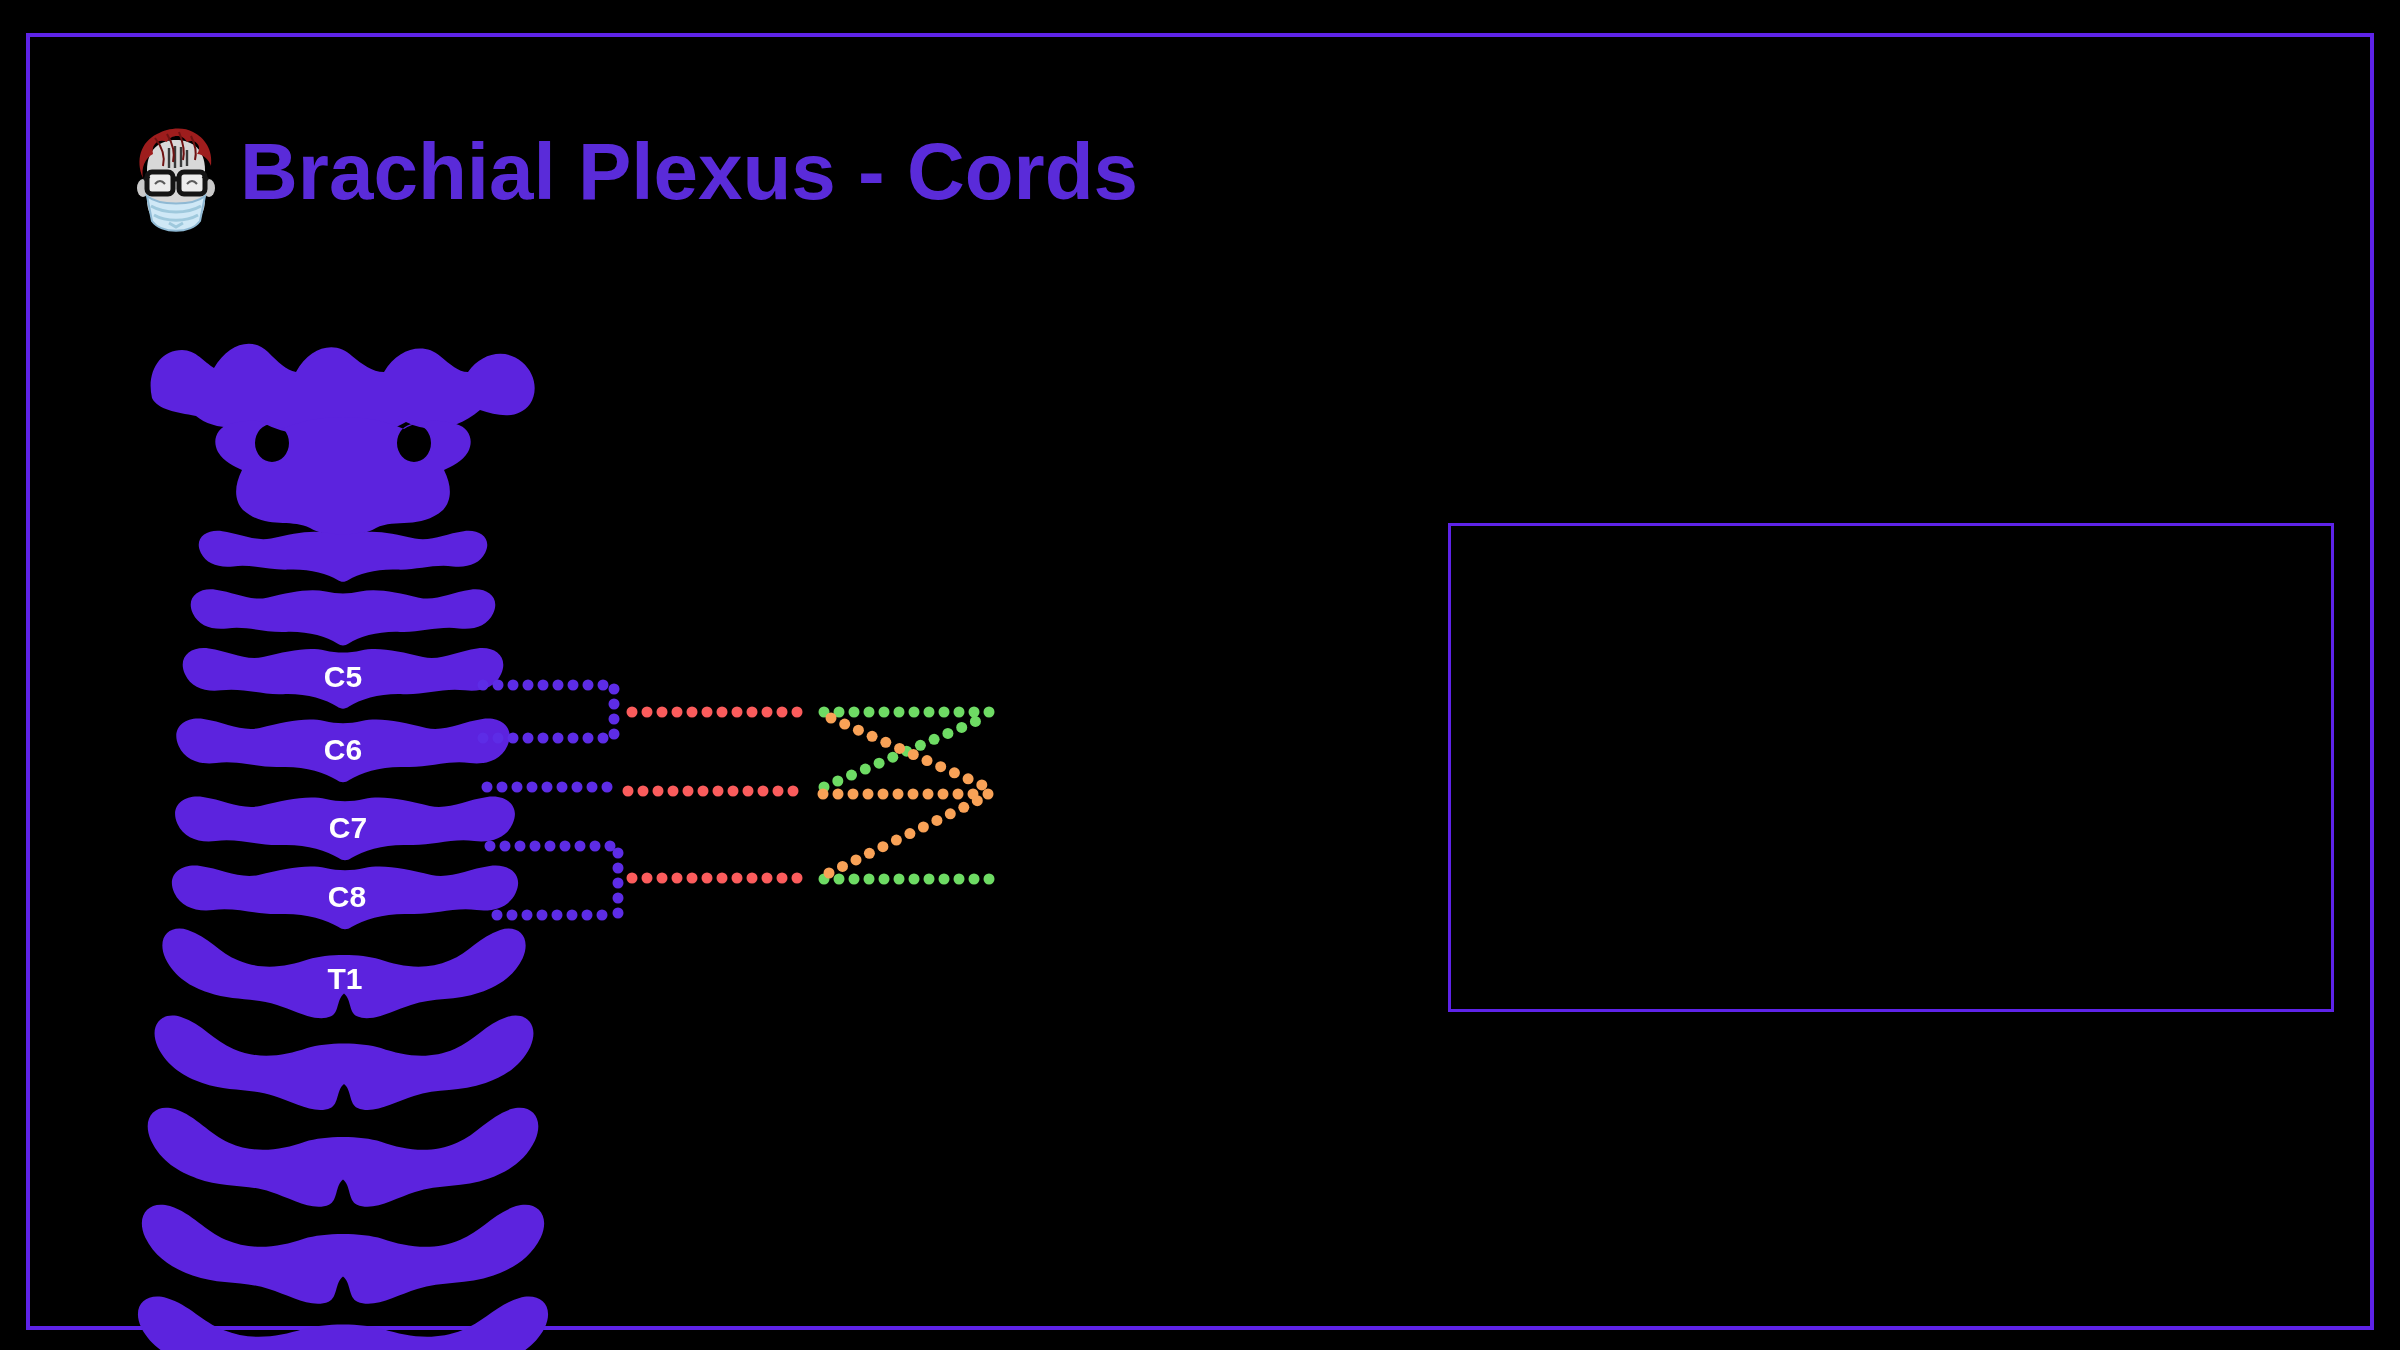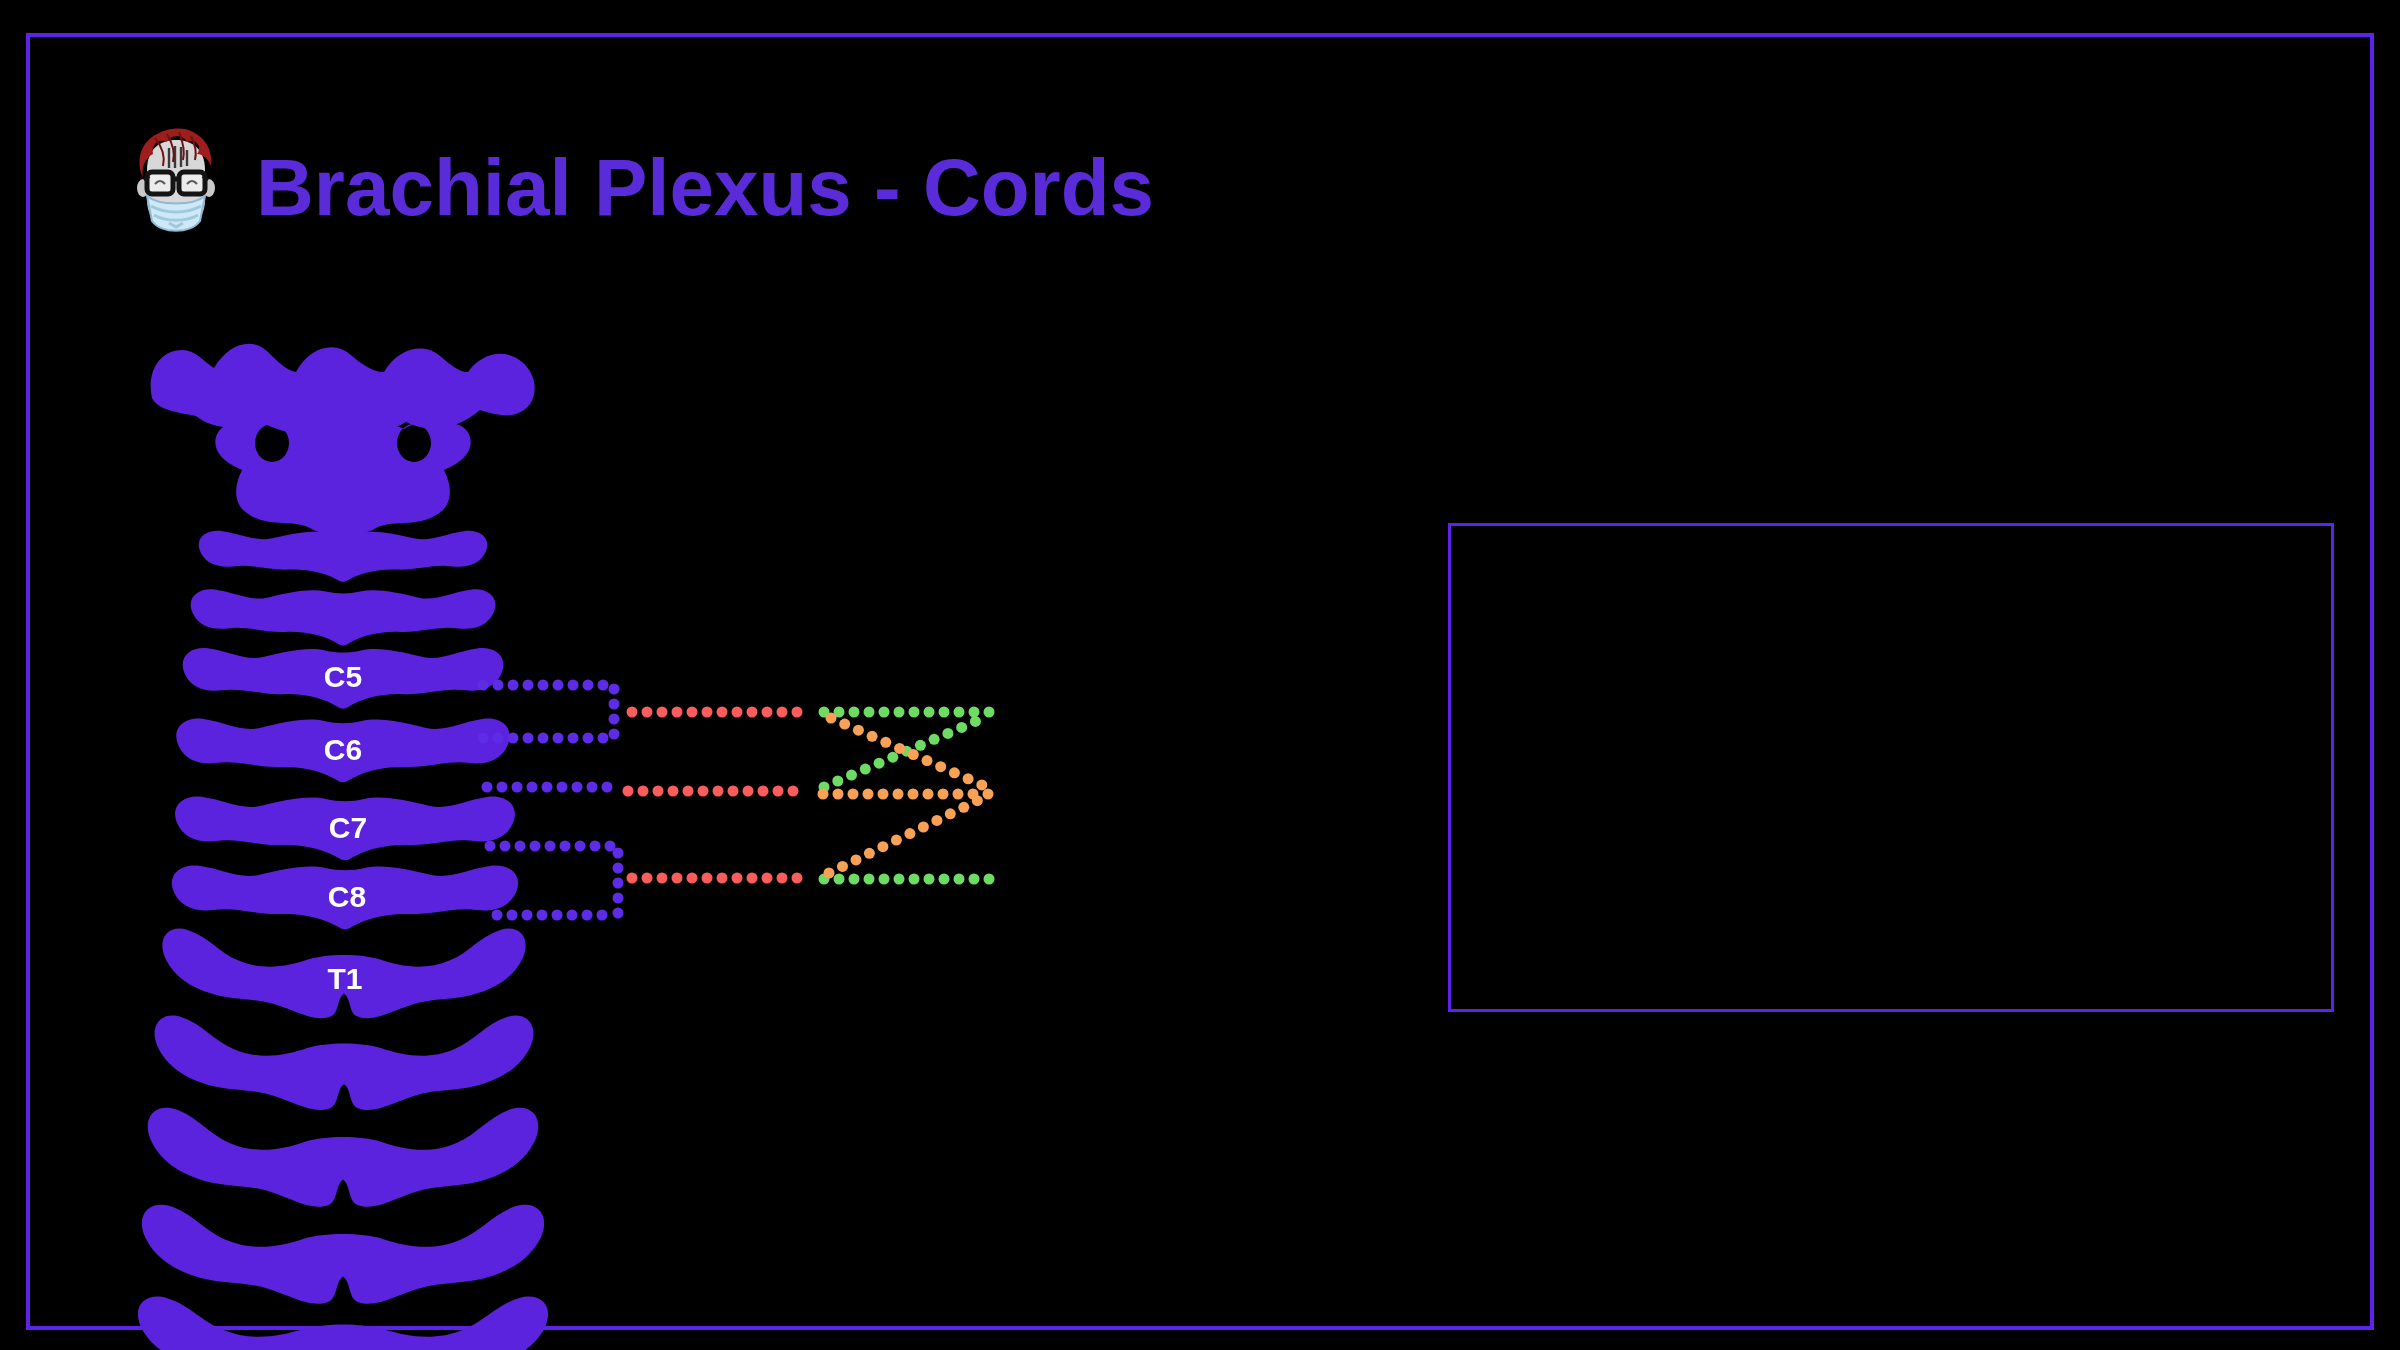--- a/index.html
+++ b/index.html
@@ -11,21 +11,21 @@
   html,body{margin:0;padding:0;background:var(--bg);}
   .stage{
     position:relative;width:2400px;height:1350px;background:var(--bg);
     overflow:hidden;font-family:"Liberation Sans","DejaVu Sans",sans-serif;
   }
   .page-border{
     position:absolute;left:26px;top:33px;width:2348px;height:1297px;
     box-sizing:border-box;border:4px solid var(--border);pointer-events:none;
   }
   .page-title{
-    position:absolute;left:240px;top:130px;margin:16px;
+    position:absolute;left:240px;top:130px;margin:0;
     font-size:80px;font-weight:800;line-height:1.05;color:var(--title);
     letter-spacing:0px;white-space:nowrap;
   }
   .avatar{position:absolute;left:133px;top:126px;width:86px;height:112px;}
   .diagram-svg{position:absolute;left:0;top:0;width:2400px;height:1350px;}
   .info-box{
     position:absolute;box-sizing:border-box;background:transparent;
     border:3px solid var(--border);
   }
   svg text{font-family:"Liberation Sans","DejaVu Sans",sans-serif;}

